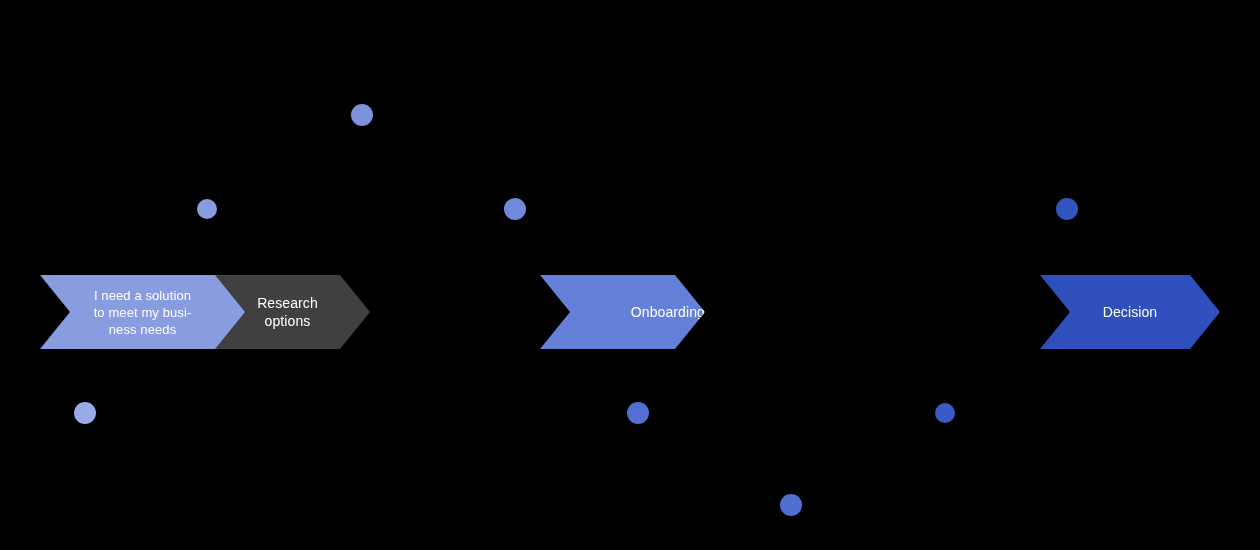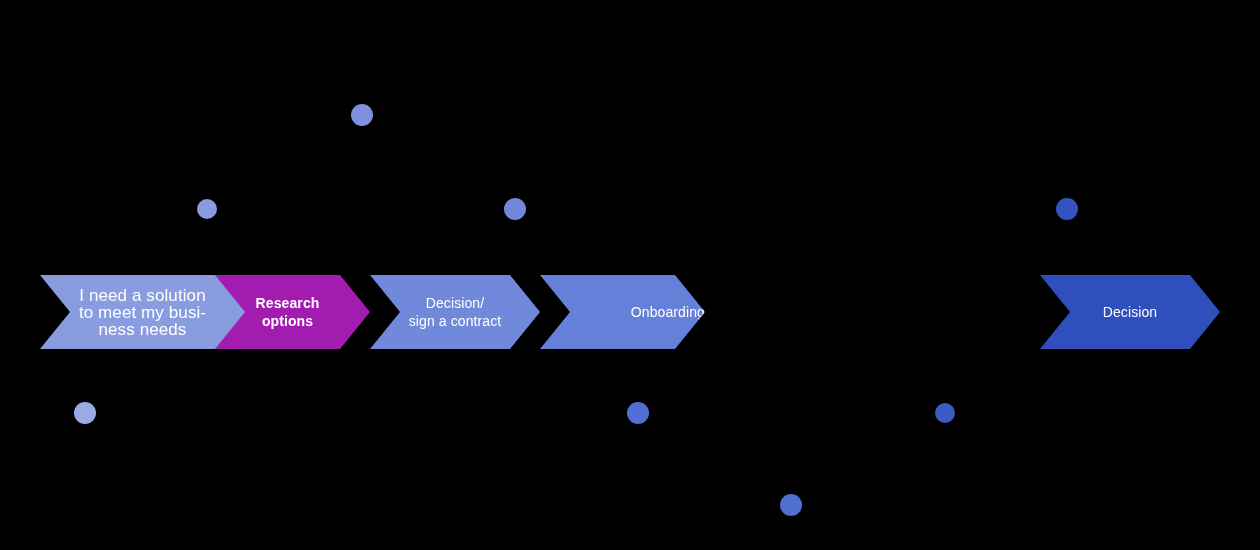--- a/index.html
+++ b/index.html
@@ -50,21 +50,21 @@
     line-height: 18px;
     text-align: center;
     white-space: pre-line;
     letter-spacing: 0.1px;
     position: relative;
     z-index: 2;
     pointer-events: none;
   }
 
   .chevron-step.first .step-label {
-    font-size: 17px;
+    font-size: 13px;
     line-height: 17px;
   }
 
   
   .journey-dot {
     position: absolute;
     border-radius: 50%;
   }
 
   
@@ -93,27 +93,23 @@
       <div class="journey-dot" style="left: 935px; top: 403px; width: 20px; height: 20px; background: rgb(58, 90, 196);"></div>
       <div class="journey-dot" style="left: 780px; top: 494px; width: 22px; height: 22px; background: rgb(79, 111, 209);"></div>
     </div>
 
   <div class="chevron-band" id="chevron-band">
       <div class="chevron-step first" style="left: 40px; width: 205px; background: rgb(138, 156, 224); z-index: 10; clip-path: polygon(0px 0px, 175px 0px, 205px 37px, 175px 74px, 0px 74px, 30px 37px);">
         <span class="step-label">I need a solution
 to meet my busi-
 ness needs</span>
       </div>
-      <div class="chevron-step" style="left: 205px; width: 165px; background: #a21caf; z-index: 9; clip-path: polygon(0px 0px, 135px 0px, 165px 37px, 135px 74px, 0px 74px, 30px 37px); font-weight: bold;">
+      <div class="chevron-step" style="left: 205px; width: 165px; background: #404040; z-index: 9; clip-path: polygon(0px 0px, 135px 0px, 165px 37px, 135px 74px, 0px 74px, 30px 37px);">
         <span class="step-label">Research
 options</span>
-      </div>
-      <div class="chevron-step" style="left: 370px; width: 170px; background: rgb(113, 137, 218); z-index: 8; clip-path: polygon(0px 0px, 140px 0px, 170px 37px, 140px 74px, 0px 74px, 30px 37px);">
-        <span class="step-label">Decision/
-sign a contract</span>
       </div>
       <div class="chevron-step" style="left: 540px; width: 165px; background: rgb(100, 128, 216); z-index: 7; clip-path: polygon(0px 0px, 135px 0px, 165px 37px, 135px 74px, 0px 74px, 30px 37px); justify-content: flex-end;">
         <span class="step-label">Onboarding</span>
       </div>
       <div class="chevron-step" style="left: 1040px; width: 180px; background: rgb(47, 79, 189); z-index: 4; clip-path: polygon(0px 0px, 150px 0px, 180px 37px, 150px 74px, 0px 74px, 30px 37px);">
         <span class="step-label">Decision</span>
       </div>
     </div>
 
 </div>

